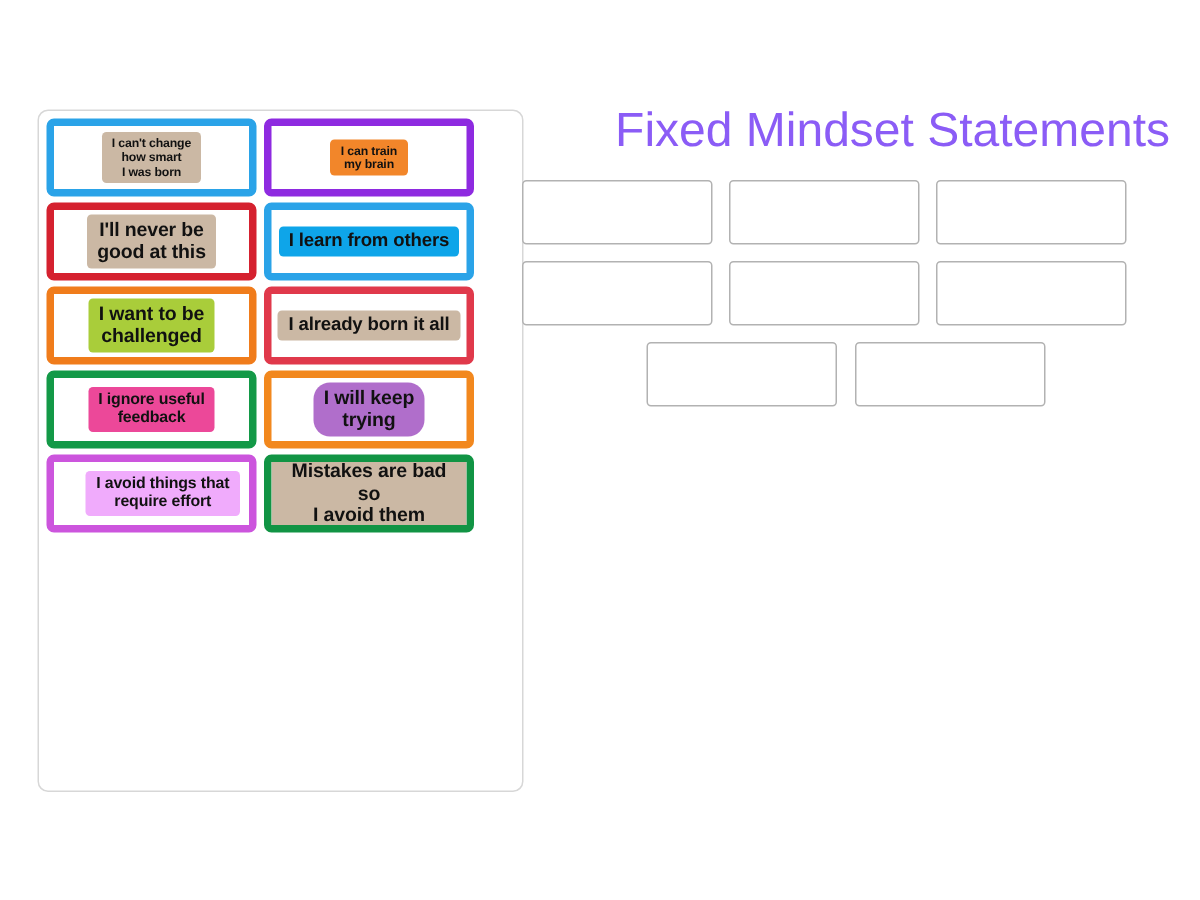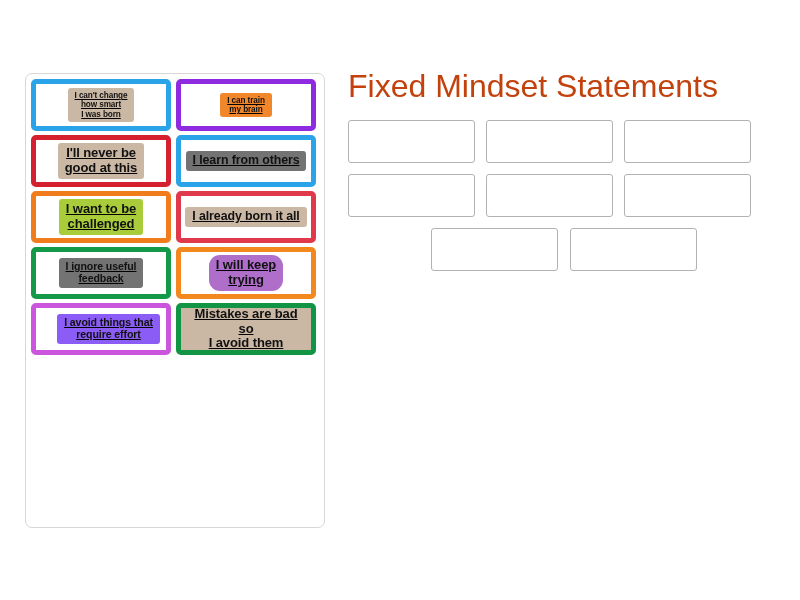--- a/index.html
+++ b/index.html
@@ -17,31 +17,30 @@
     width: 800px;
     height: 600px;
     background: #ffffff;
   }
 
   
   #tile-tray {
     position: absolute;
     left: 25px;
     top: 73px;
-    width: 300px;
+    width: 324px;
     height: 455px;
     background: #ffffff;
     border: 1px solid #d7d7d7;
     border-radius: 7px;
     box-sizing: border-box;
     padding: 5px 5px;
     display: flex;
     flex-wrap: wrap;
     align-content: flex-start;
-    text-decoration: underline;
   }
 
   .tile {
     width: 140px;
     height: 52px;
     box-sizing: border-box;
     margin: 0 0 4px 0;
     border-style: solid;
     border-width: 5px;
     border-radius: 5px;
@@ -77,24 +76,25 @@
     left: 348px;
     top: 68px;
     width: 432px;
   }
 
   .category-block { margin-bottom: 6px; }
 
   .category-title {
     font-size: 32px;
     font-weight: normal;
-    color: #c2410c;
+    color: #8b5cf6;
     line-height: 1.18;
     margin: 0 0 14px 0;
     white-space: nowrap;
+    text-align: right;
   }
   #growth-block .category-title { margin-top: 18px; }
 
   .slot-row {
     display: flex;
     justify-content: flex-start;
     margin-bottom: 11px;
   }
   .slot-row.centered { justify-content: center; }
 
@@ -119,36 +119,36 @@
       <div class="tile" style="border-color: rgb(42, 163, 232);">
         <span class="tile-label fs-xs" style="background: rgb(203, 184, 164);">I can't change<br>how smart<br>I was born</span>
       </div>
       <div class="tile col-right" style="border-color: rgb(142, 42, 224);">
         <span class="tile-label fs-xs" style="background: rgb(242, 134, 42); text-align: center;">I can train<br>my brain</span>
       </div>
       <div class="tile" style="border-color: rgb(213, 33, 47);">
         <span class="tile-label fs-s" style="background: rgb(203, 184, 164);">I'll never be<br>good at this</span>
       </div>
       <div class="tile col-right" style="border-color: rgb(42, 163, 232);">
-        <span class="tile-label fs-l" style="background: #737373;">I learn from others</span>
+        <span class="tile-label fs-l" style="background: #0ea5e9;">I learn from others</span>
       </div>
       <div class="tile" style="border-color: rgb(240, 124, 27);">
         <span class="tile-label fs-s" style="background: rgb(169, 205, 58);">I want to be<br>challenged</span>
       </div>
       <div class="tile col-right" style="border-color: rgb(224, 57, 75);">
         <span class="tile-label fs-l" style="background: rgb(203, 184, 164);">I already born it all</span>
       </div>
       <div class="tile" style="border-color: rgb(19, 153, 71);">
-        <span class="tile-label fs-m" style="background: #737373; text-align: center;">I ignore useful<br>feedback</span>
+        <span class="tile-label fs-m" style="background: #ec4899; text-align: center;">I ignore useful<br>feedback</span>
       </div>
       <div class="tile col-right" style="border-color: rgb(242, 136, 30);">
         <span class="tile-label fs-s" style="background: rgb(176, 110, 203); border-radius: 11px;">I will keep<br>trying</span>
       </div>
       <div class="tile" style="border-color: rgb(204, 85, 221);">
-        <span class="tile-label fs-m" style="background: #8b5cf6; margin-left: 15px;">I avoid things that<br>require effort</span>
+        <span class="tile-label fs-m" style="background: #f0abfc; margin-left: 15px;">I avoid things that<br>require effort</span>
       </div>
       <div class="tile col-right" style="border-color: rgb(17, 148, 68);">
         <span class="tile-label fs-s" style="background: rgb(203, 184, 164);">Mistakes are bad so<br>I avoid them</span>
       </div>
     </div>
 
   <div id="categories">
 
     <div class="category-block" id="fixed-block">
       <h2 class="category-title">Fixed Mindset Statements</h2>

